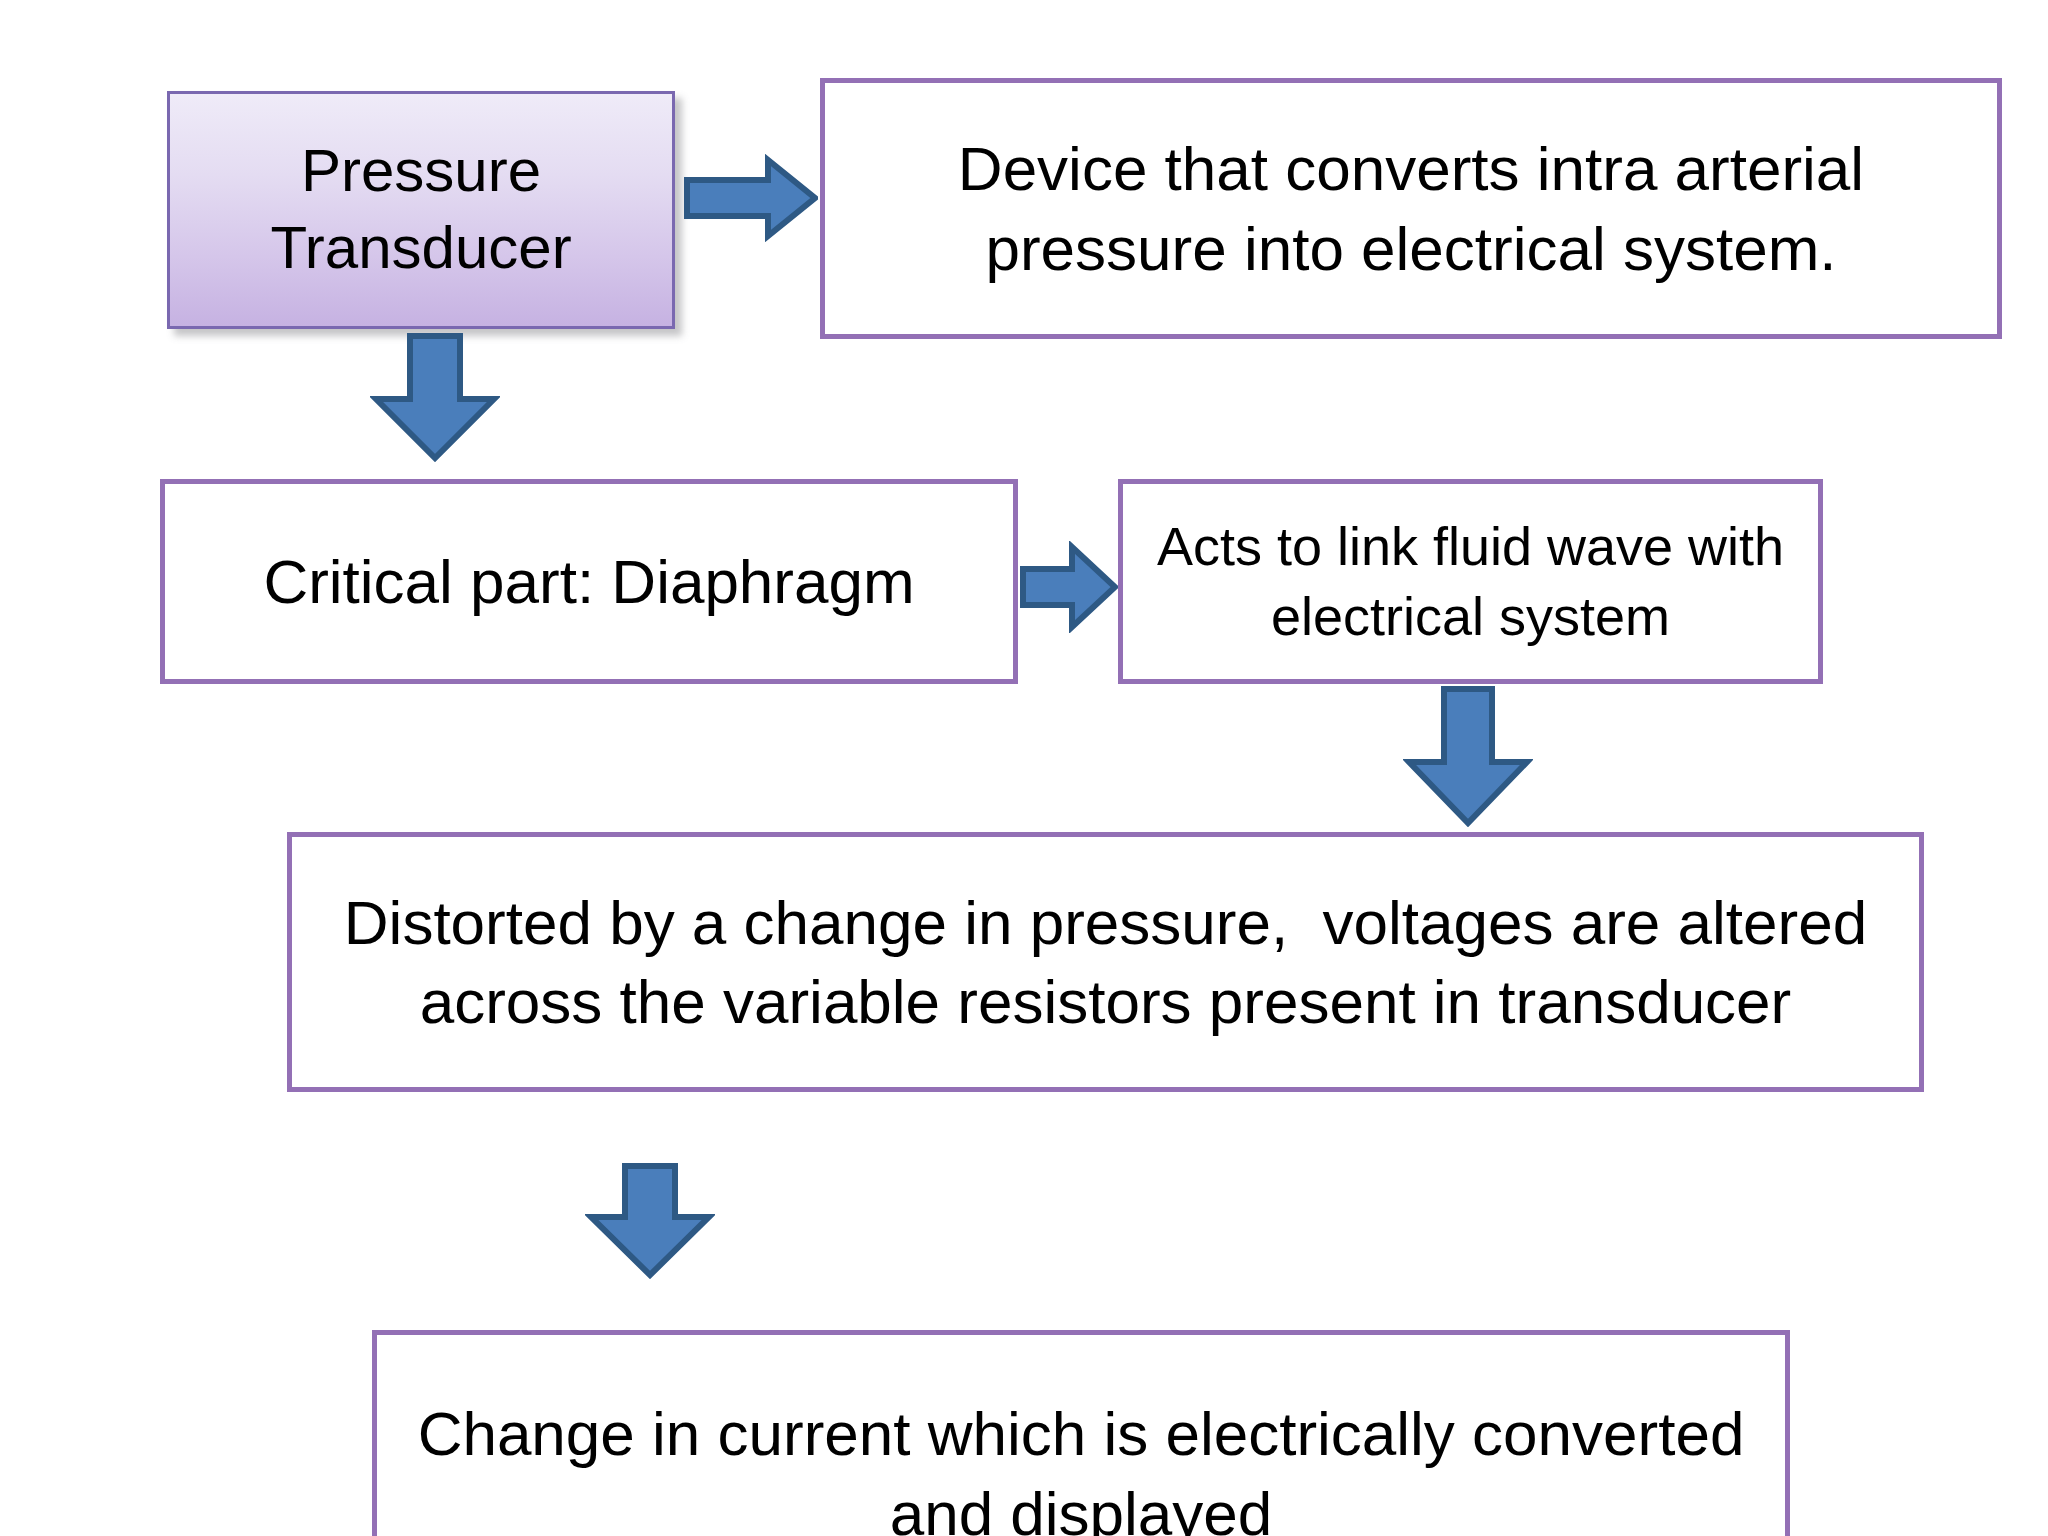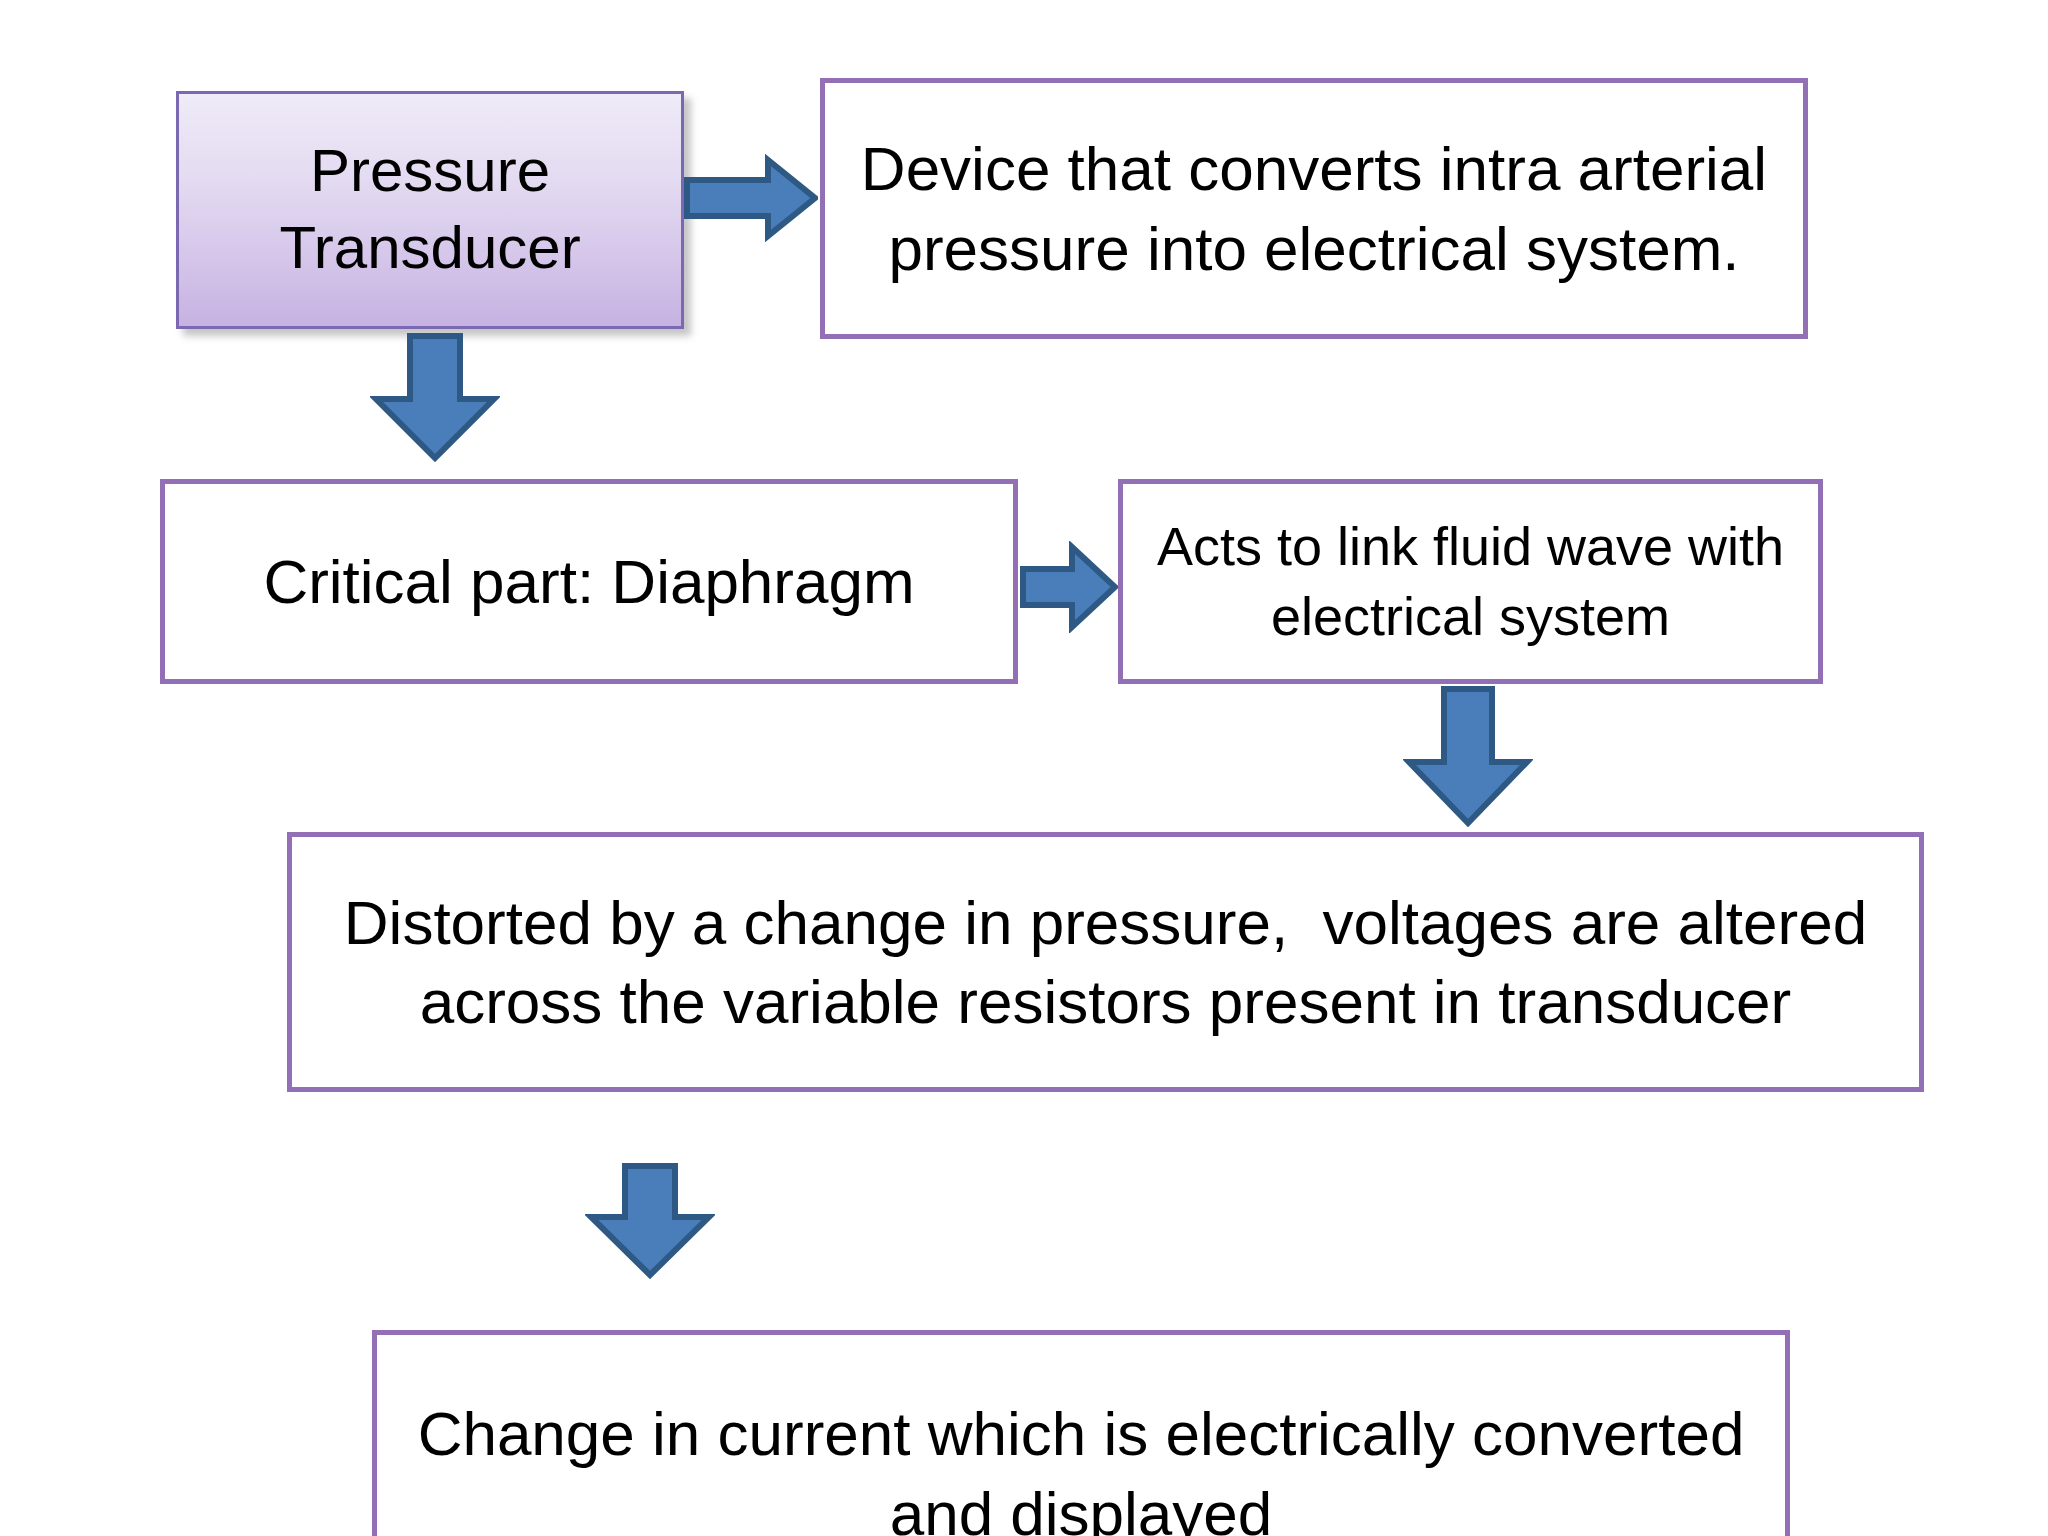--- a/index.html
+++ b/index.html
@@ -55,26 +55,26 @@
   .arrow {
     position: absolute;
   }
   .arrow svg { display: block; width: 100%; height: 100%; }
 </style>
 </head>
 <body>
 
 <div id="canvas">
 
-  <div class="node gradient" style="left:176px; top:91px; width:508px; height:238px; font-size:60px;">
+  <div class="node gradient" style="left:167px; top:91px; width:508px; height:238px; font-size:60px;">
     <span class="txt">Pressure
 Transducer</span>
   </div>
 
-  <div class="node plain" style="left:820px; top:78px; width:988px; height:261px; font-size:62px;">
+  <div class="node plain" style="left:820px; top:78px; width:1182px; height:261px; font-size:62px;">
     <span class="txt" style="padding:0 30px;">Device that converts intra arterial pressure into electrical system.</span>
   </div>
 
   <div class="arrow" style="left:684px; top:154px; width:134px; height:88px;">
     <svg viewBox="0 0 134 88" preserveAspectRatio="none">
       <polygon points="3,26 84,26 84,6 131,44 84,82 84,62 3,62" fill="#4A7EBB" stroke="#2E5984" stroke-width="6" stroke-linejoin="miter"></polygon>
     </svg>
   </div>
 
   <div class="arrow" style="left:370px; top:333px; width:130px; height:129px;">

